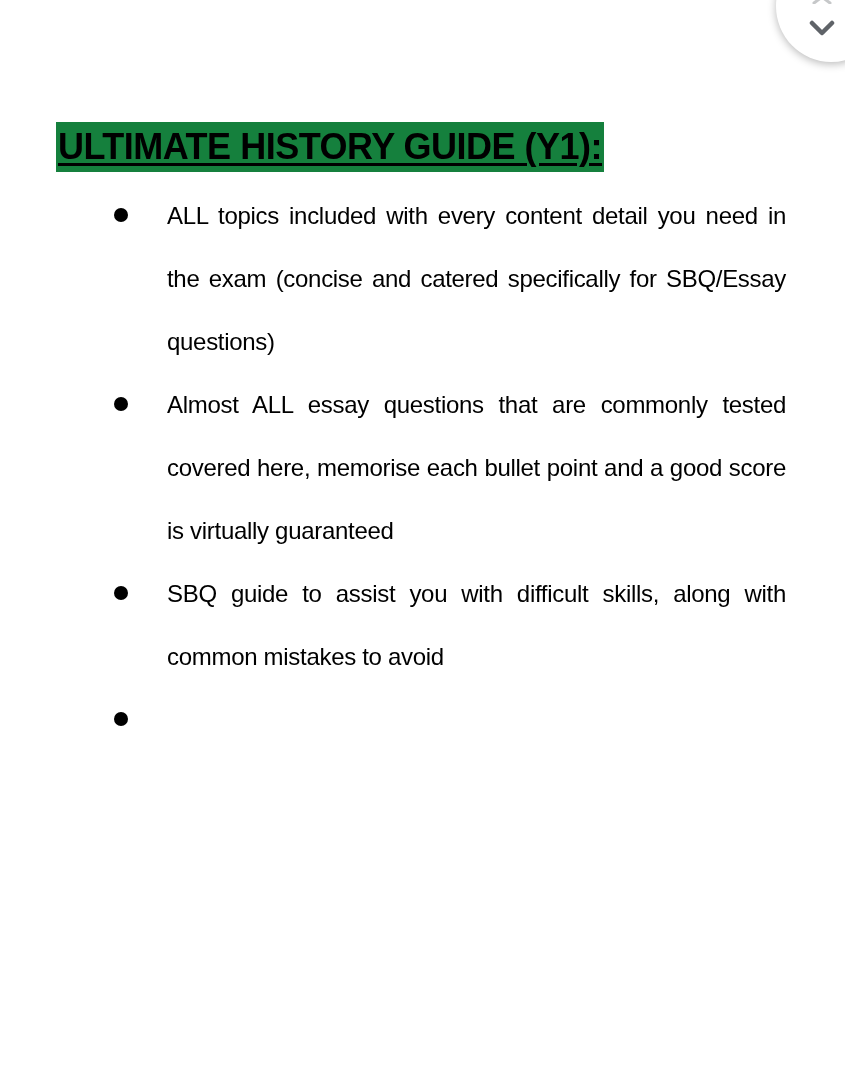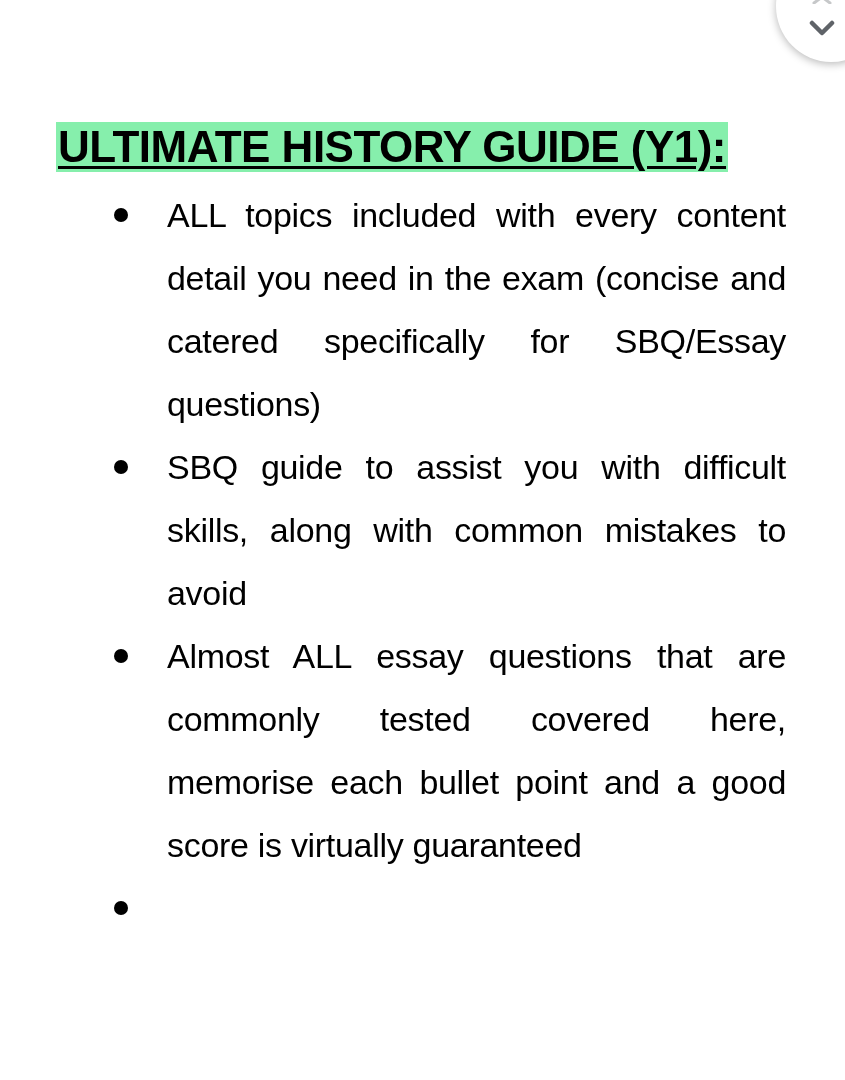--- a/index.html
+++ b/index.html
@@ -46,23 +46,23 @@
     left: 0;
     top: 0;
     width: 845px;
   }
   .heading {
     position: absolute;
     left: 56px;
     top: 122px;
     height: 50px;
     padding: 0 2px;
-    background: #86efac;
+    background: #15803d;
     font-weight: bold;
-    font-size: 44px;
+    font-size: 36px;
     line-height: 50px;
     letter-spacing: -0.5px;
     text-decoration: underline;
     text-decoration-thickness: 3px;
     text-underline-offset: 4px;
     white-space: nowrap;
   }
   .bullets {
     position: absolute;
     left: 0;
@@ -83,21 +83,21 @@
     top: 24px;
     width: 14px;
     height: 14px;
     border-radius: 50%;
     background: #000000;
   }
   .bullet-text {
     display: block;
     margin-left: 167px;
     width: 619px;
-    font-size: 34px;
+    font-size: 24px;
     line-height: 63px;
     text-align: justify;
     letter-spacing: -0.3px;
   }
 </style>
 </head>
 <body>
 
 <div class="nav-button">
   <svg class="chev-up" viewBox="0 0 20 8">
@@ -111,23 +111,23 @@
 <div class="page">
   <div class="heading">ULTIMATE HISTORY GUIDE (Y1):</div>
 
   <ul class="bullets">
     <li class="bullet-item">
       <span class="bullet-dot"></span>
       <span class="bullet-text">ALL topics included with every content detail you need in the exam (concise and catered specifically for SBQ/Essay questions)</span>
     </li>
     <li class="bullet-item">
       <span class="bullet-dot"></span>
-      <span class="bullet-text">SBQ guide to assist you with difficult skills, along with common mistakes to avoid</span>
+      <span class="bullet-text">Almost ALL essay questions that are commonly tested covered here, memorise each bullet point and a good score is virtually guaranteed</span>
     </li>
     <li class="bullet-item">
       <span class="bullet-dot"></span>
-      <span class="bullet-text">Almost ALL essay questions that are commonly tested covered here, memorise each bullet point and a good score is virtually guaranteed</span>
+      <span class="bullet-text">SBQ guide to assist you with difficult skills, along with common mistakes to avoid</span>
     </li>
     <li class="bullet-item">
       <span class="bullet-dot"></span>
     </li>
   </ul>
 </div>
 
 </body></html>

